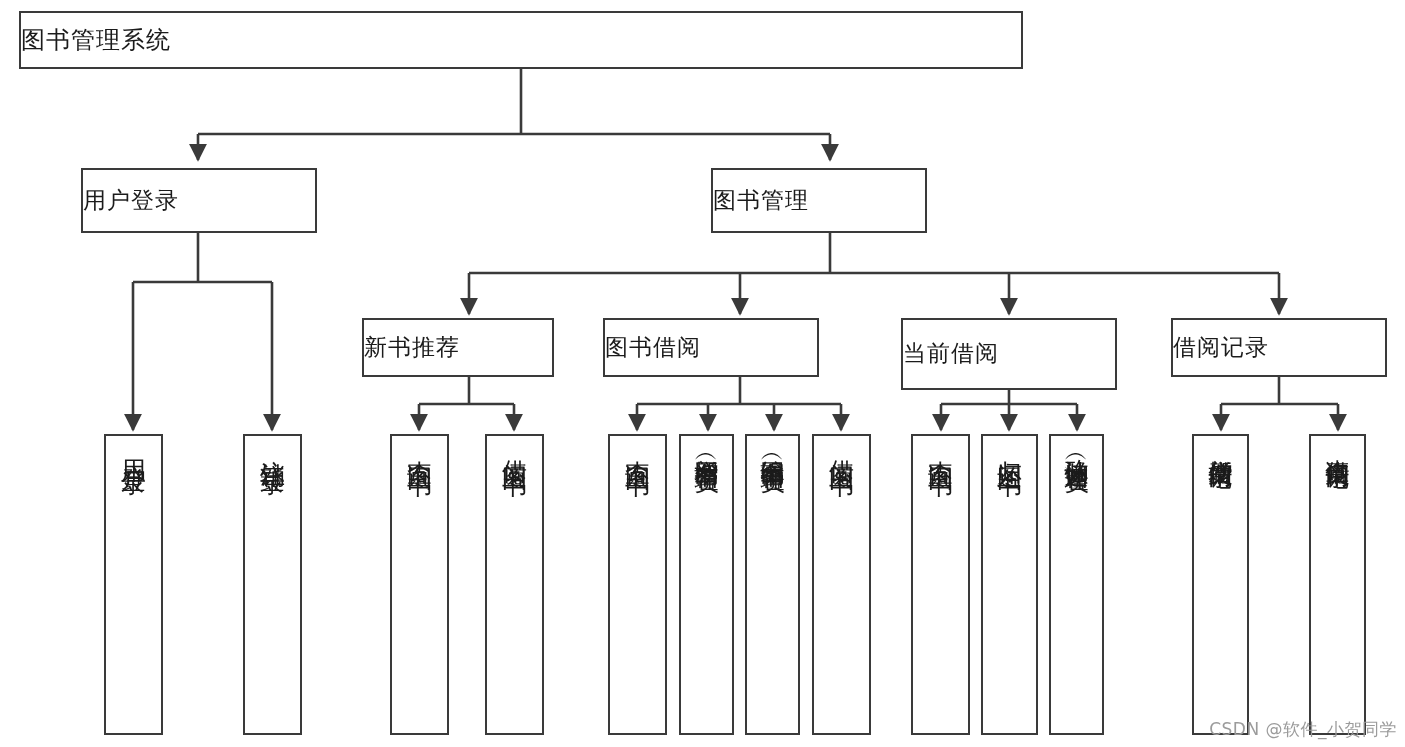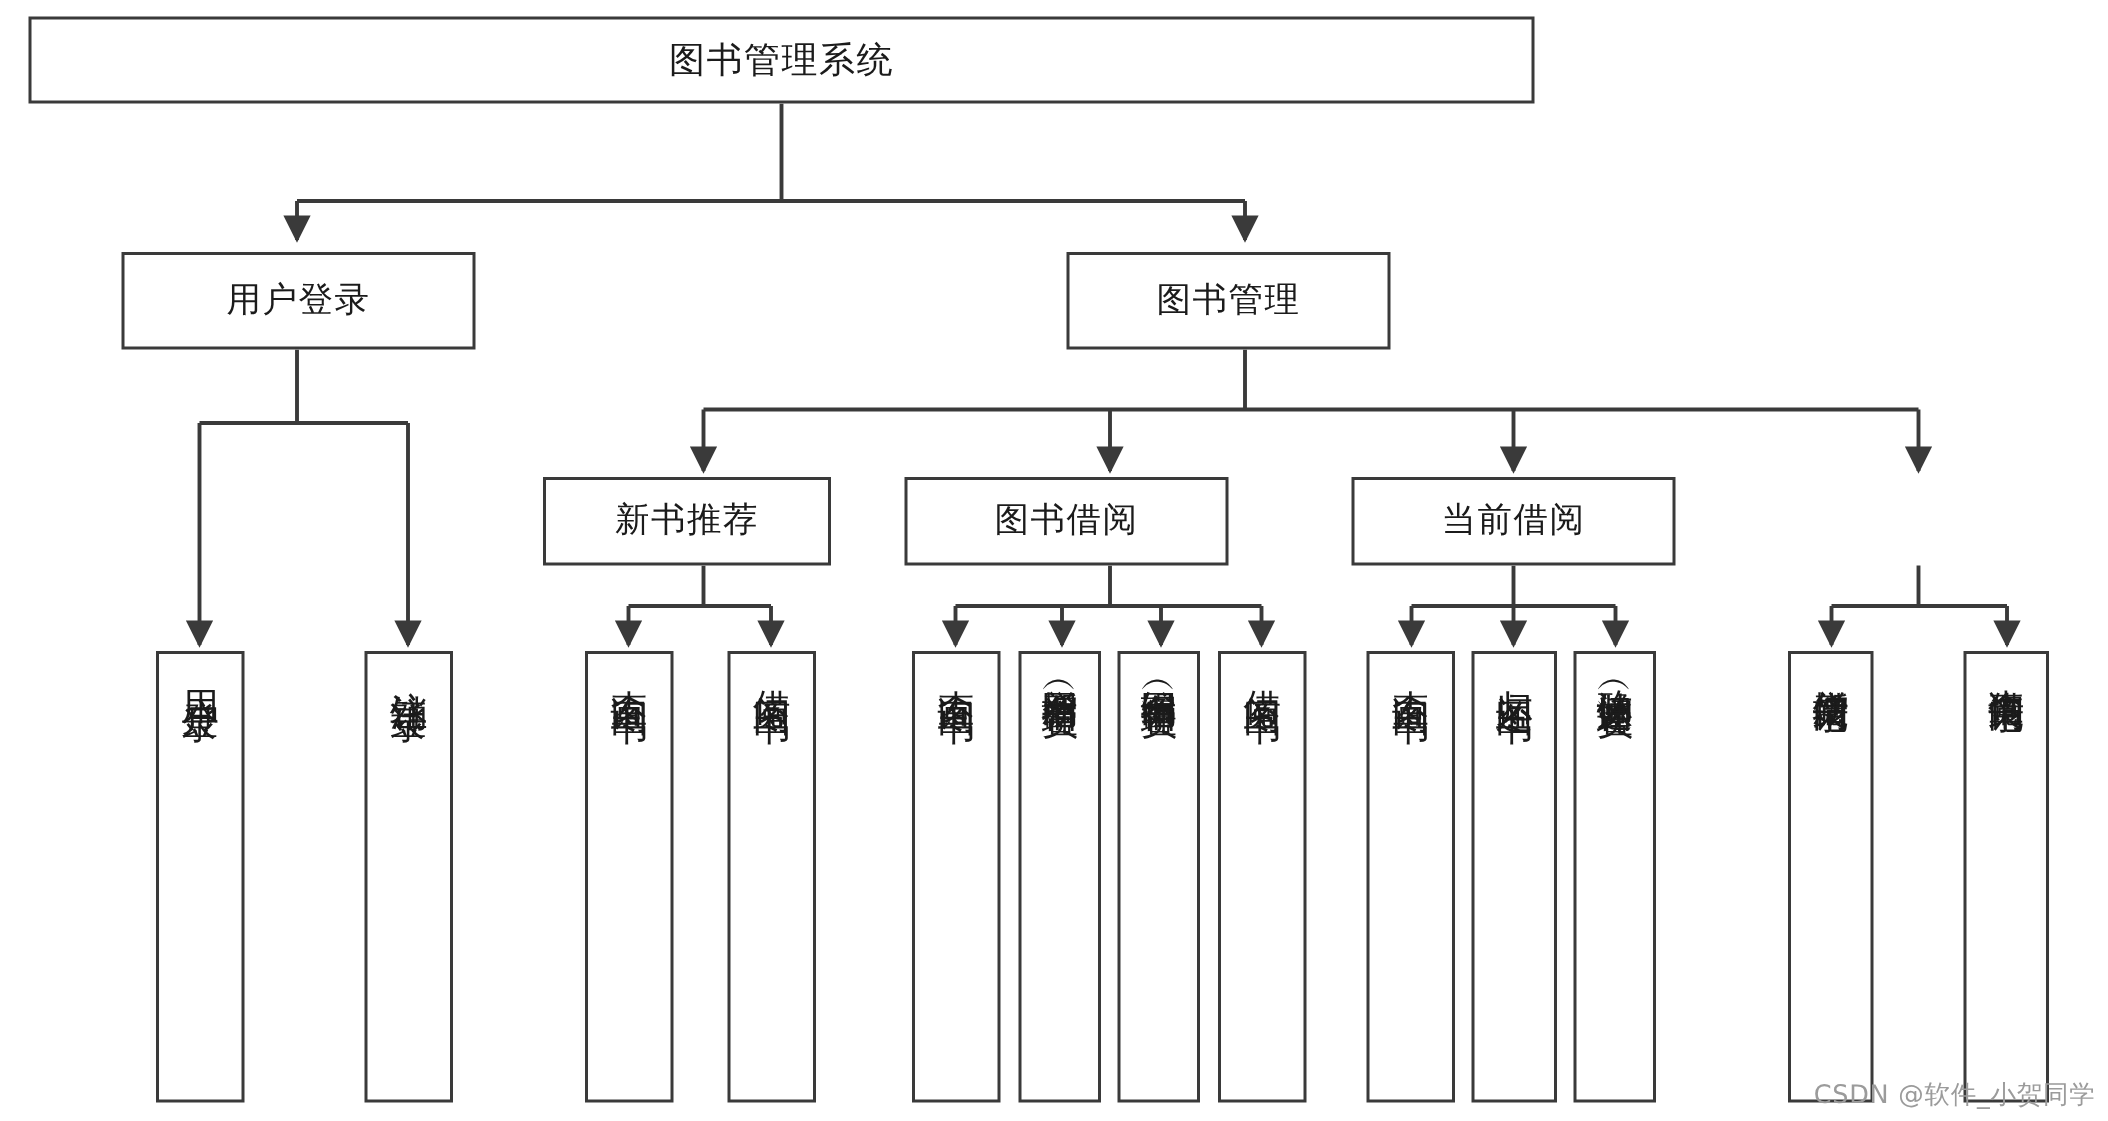--- a/index.html
+++ b/index.html
@@ -13,21 +13,21 @@
 
   svg.links{position:absolute;left:0;top:0;width:1405px;height:747px;pointer-events:none;}
 
   .node{
     position:absolute;
     box-sizing:border-box;
     background:#ffffff;
     border:2px solid #3a3a3a;
     display:flex;
     align-items:center;
-    justify-content:center;
+    justify-content:flex-start;
     color:#1b1b1b;
   }
   .node .lbl{
     display:block;
     text-align:center;
     line-height:1.12;
     white-space:nowrap;
   }
   
   .node.h .lbl{
@@ -128,22 +128,25 @@
   <div class="node h" style="left:711px;top:168px;width:216px;height:65px;">
     <span class="lbl">图书管理</span>
   </div>
 
   <div class="node h" style="left:362px;top:318px;width:192px;height:59px;">
     <span class="lbl">新书推荐</span>
   </div>
   <div class="node h" style="left:603px;top:318px;width:216px;height:59px;">
     <span class="lbl">图书借阅</span>
   </div>
-  <div class="node h" style="left:901px;top:318px;width:216px;height:59px;">
+  <div class="node h" style="left:901px;top:318px;width:216px;height:72px;">
     <span class="lbl">当前借阅</span>
+  </div>
+  <div class="node h" style="left:1171px;top:318px;width:216px;height:59px;">
+    <span class="lbl">借阅记录</span>
   </div>
 
   <div class="node v" style="left:104px;top:434px;width:59px;height:301px;">
     <span class="lbl">用户登录</span>
   </div>
   <div class="node v" style="left:243px;top:434px;width:59px;height:301px;">
     <span class="lbl">注销登录</span>
   </div>
 
   <div class="node v" style="left:390px;top:434px;width:59px;height:301px;">

